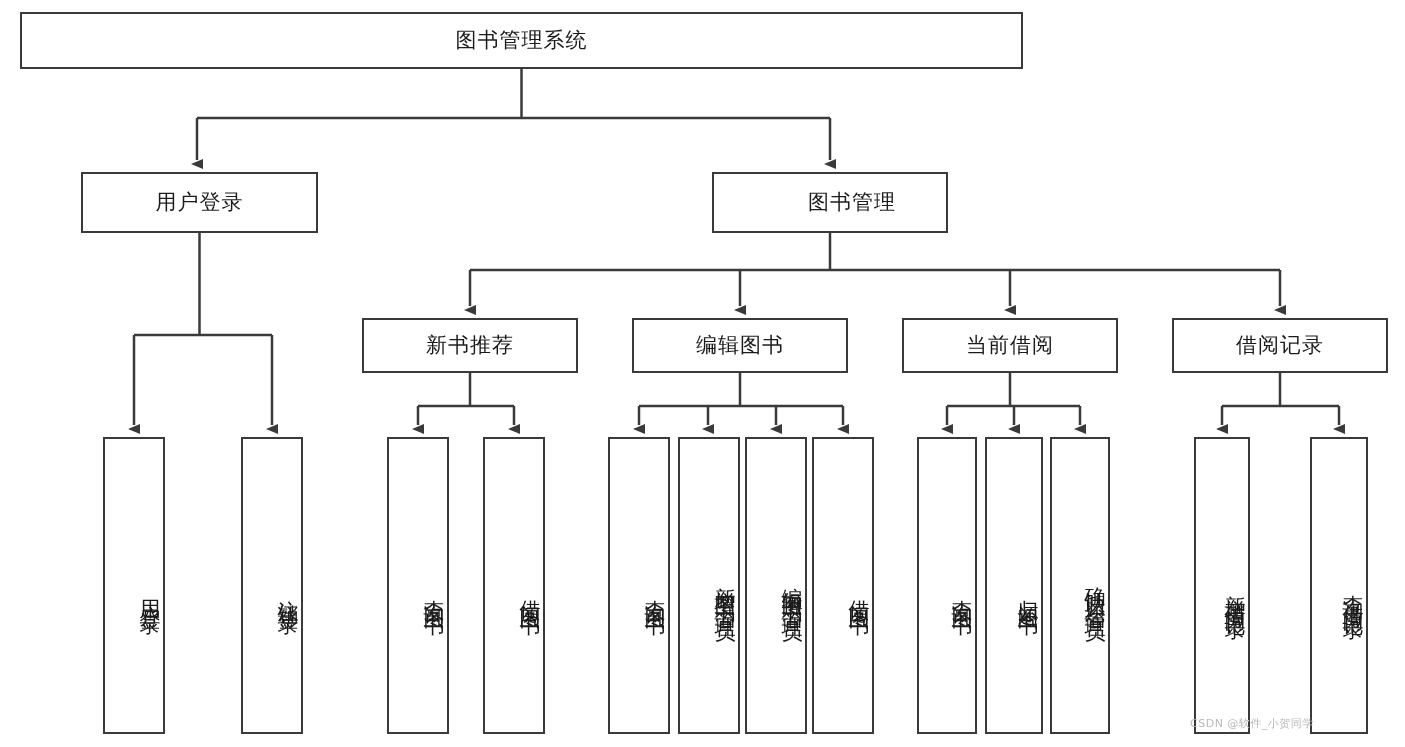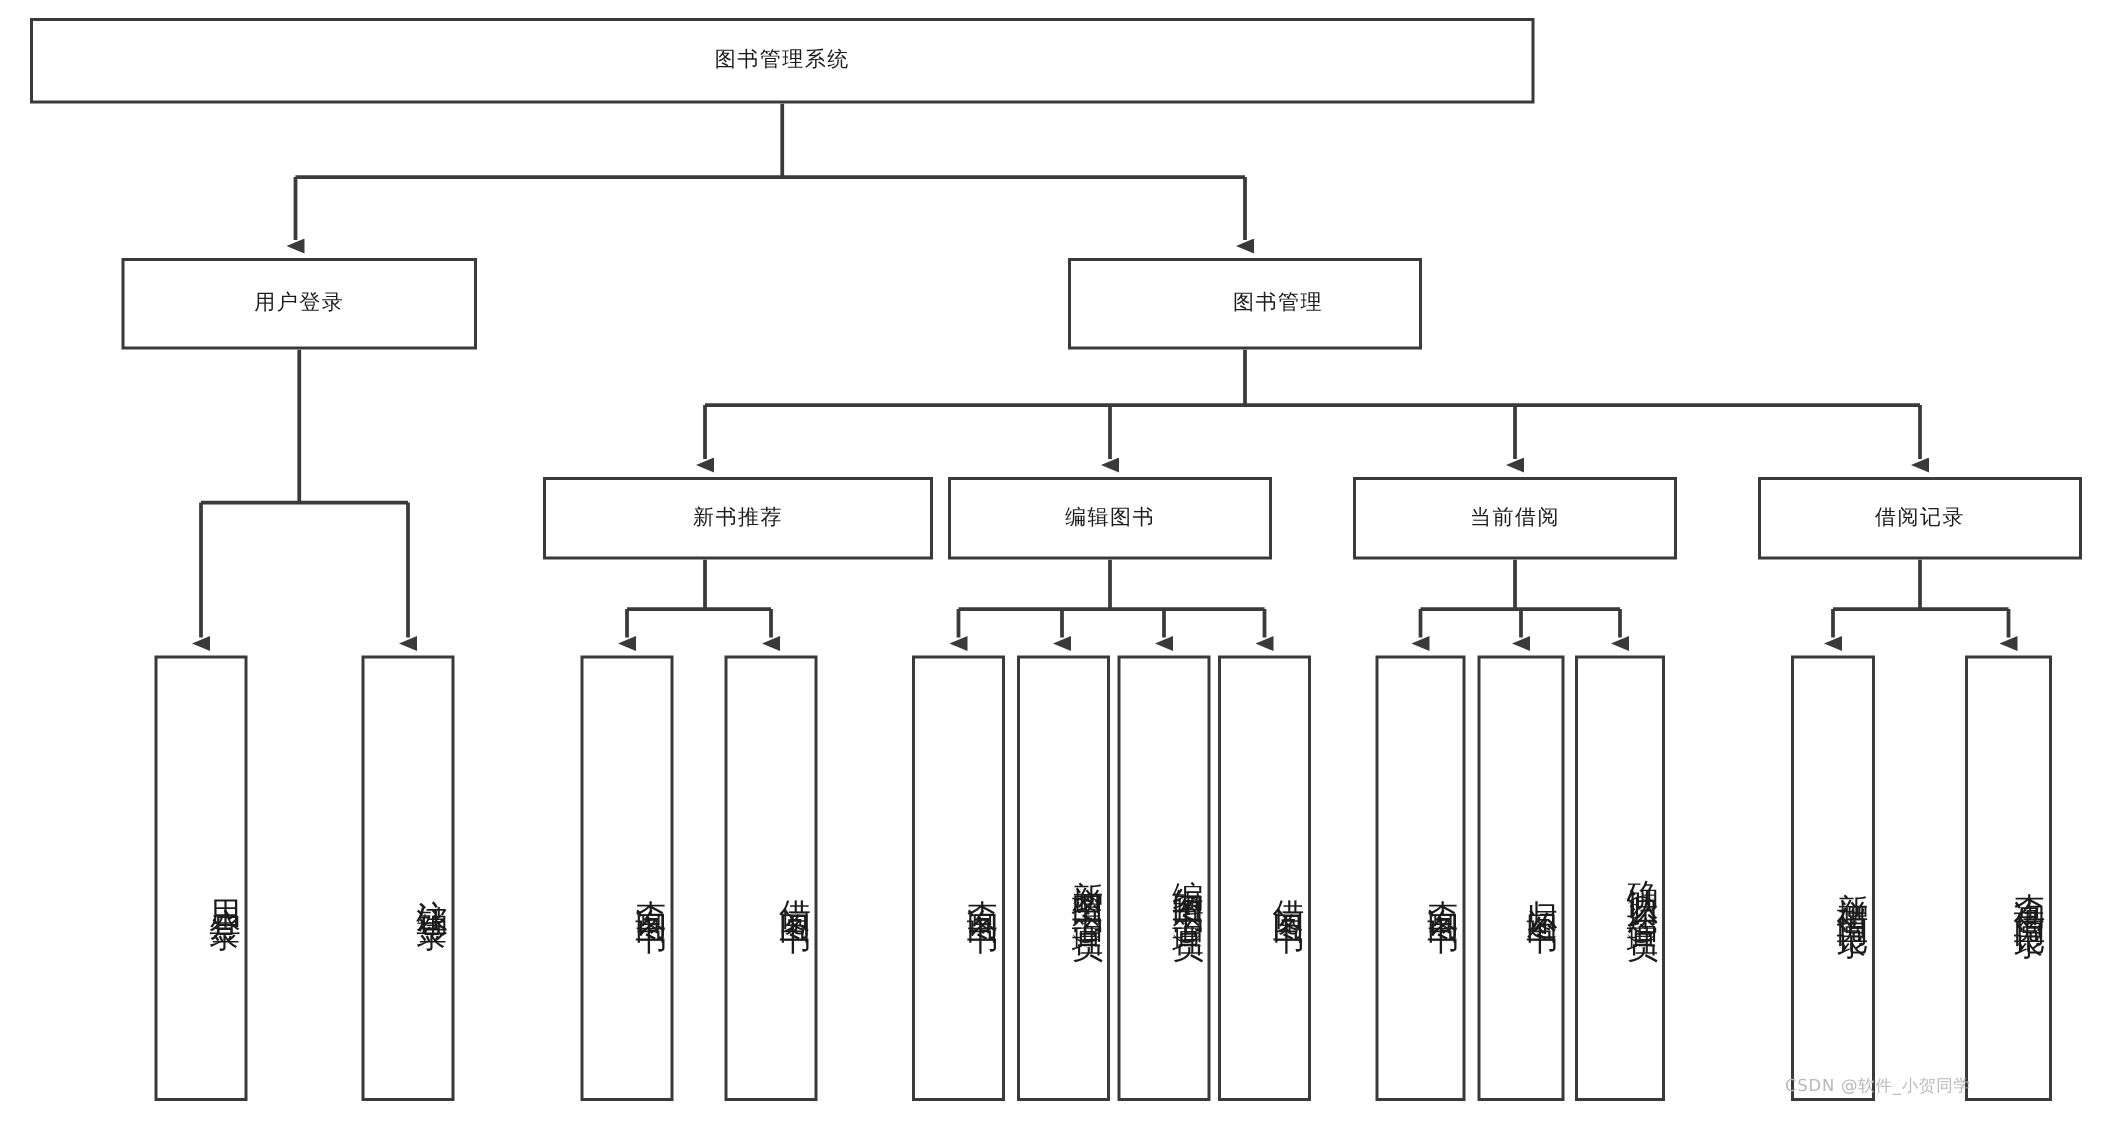--- a/index.html
+++ b/index.html
@@ -29,21 +29,21 @@
     box-sizing: border-box;
     border: 2.5px solid #3a3a3a;
     background: #ffffff;
     color: #1b1b1b;
     display: flex;
     align-items: center;
     justify-content: center;
     text-align: center;
   }
   .node.horiz {
-    font-size: 14px;
+    font-size: 21px;
     letter-spacing: 1px;
     line-height: 1.2;
     text-align: right;
   }
   .node.vert {
     writing-mode: vertical-rl;
     text-orientation: upright;
     font-size: 21px;
     letter-spacing: 5px;
     line-height: 1.25;
@@ -130,21 +130,21 @@
       <path d="M 1222,406 L 1222,425" marker-end="url(#arrow)"></path>
       <path d="M 1339,406 L 1339,425" marker-end="url(#arrow)"></path>
     </g>
   </svg>
 
   <div class="node horiz" id="node-root" style="left: 20px; top: 12px; width: 1003px; height: 57px;">图书管理系统</div>
 
   <div class="node horiz" id="node-user-login" style="left: 81px; top: 172px; width: 237px; height: 61px;">用户登录</div>
   <div class="node horiz" id="node-book-manage" style="left: 712px; top: 172px; width: 236px; height: 61px; padding-left: 44px;">图书管理</div>
 
-  <div class="node horiz" id="node-new-book-rec" style="left: 362px; top: 318px; width: 260px; height: 55px;">新书推荐</div>
+  <div class="node horiz" id="node-new-book-rec" style="left: 362px; top: 318px; width: 216px; height: 55px;">新书推荐</div>
   <div class="node horiz" id="node-book-borrow" style="left: 632px; top: 318px; width: 216px; height: 55px;">编辑图书</div>
   <div class="node horiz" id="node-current-borrow" style="left: 902px; top: 318px; width: 216px; height: 55px;">当前借阅</div>
   <div class="node horiz" id="node-borrow-record" style="left: 1172px; top: 318px; width: 216px; height: 55px;">借阅记录</div>
 
   <div class="node vert" style="left: 103px; top: 437px; width: 62px; height: 297px;">
       <span class="vtext">用户登录</span>
     </div>
   <div class="node vert" style="left: 241px; top: 437px; width: 62px; height: 297px;">
       <span class="vtext">注销登录</span>
     </div>

